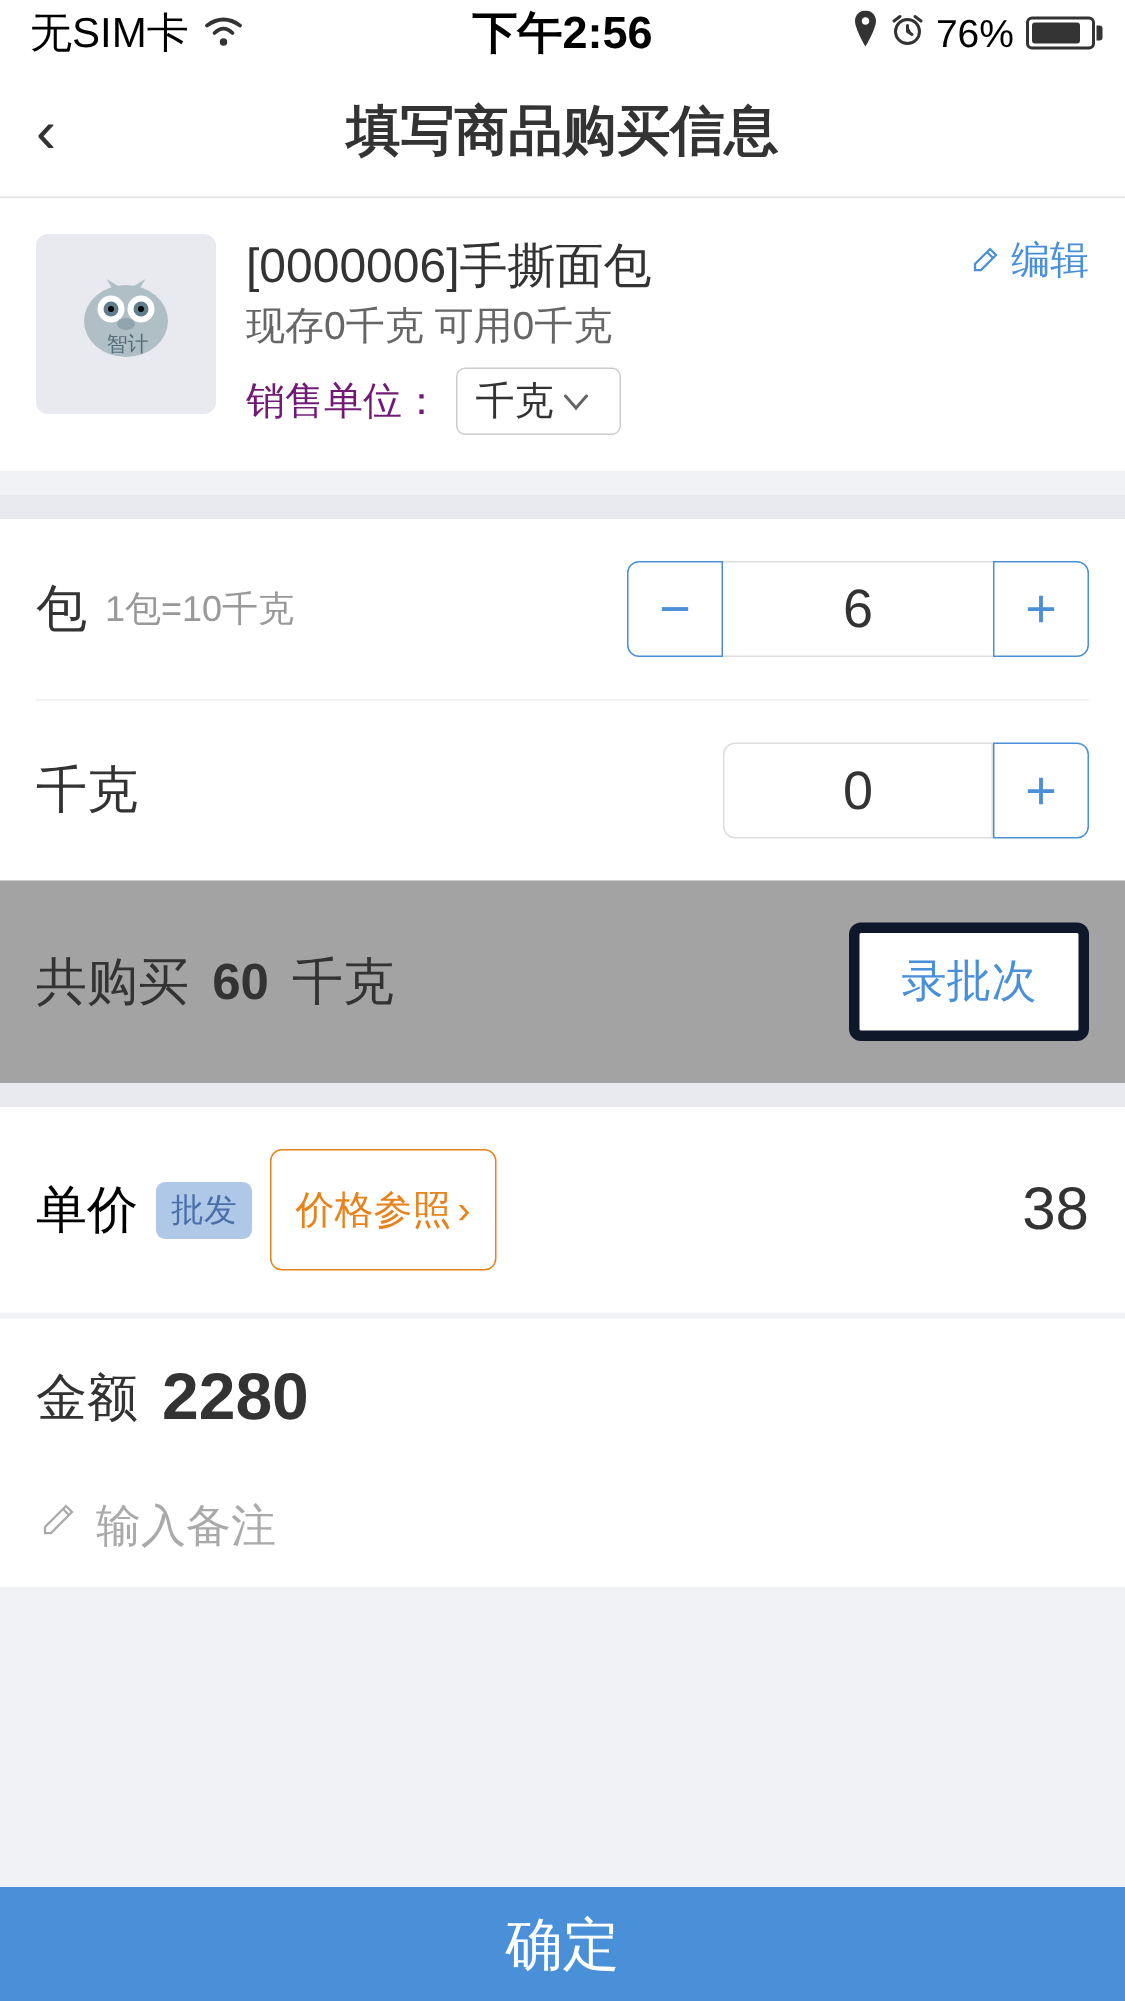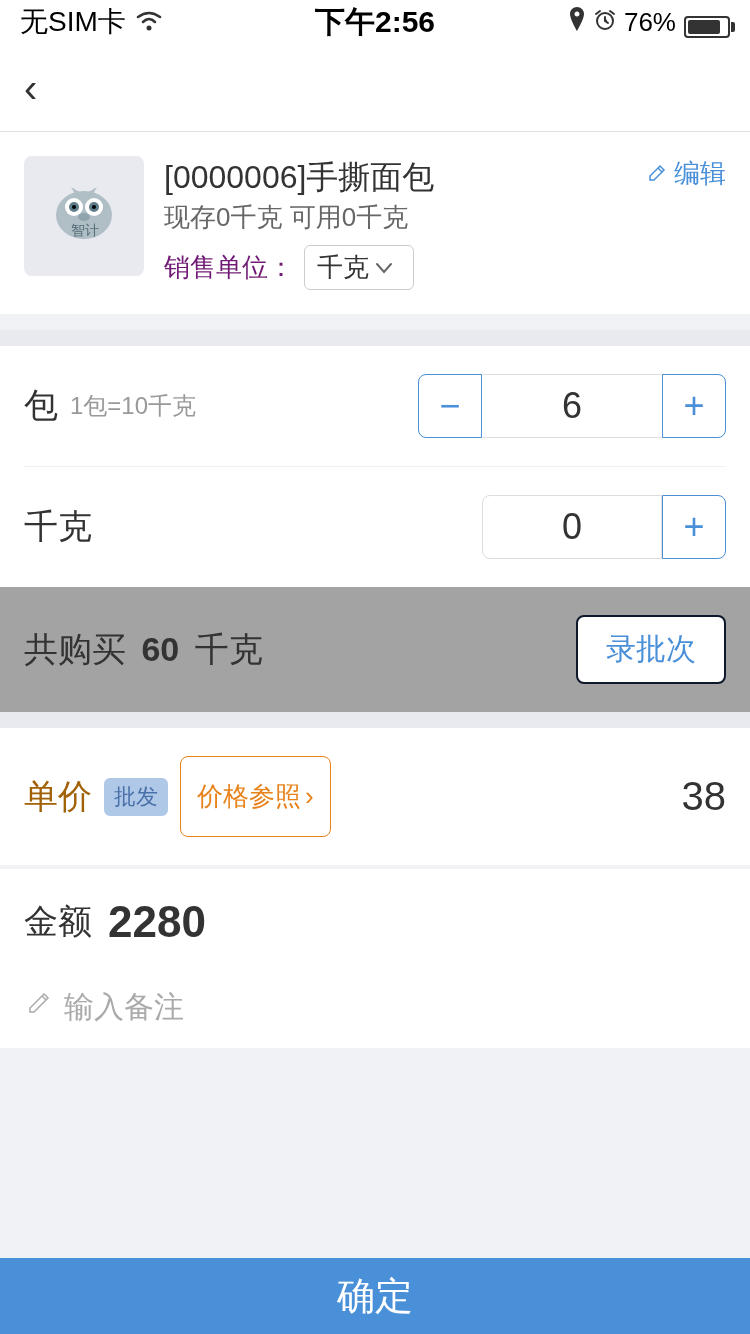--- a/index.html
+++ b/index.html
@@ -18,21 +18,21 @@
       background: #fff;
       display: flex;
       align-items: center;
       justify-content: space-between;
       padding: 0 20px;
       font-size: 28px;
       font-weight: 500;
     }
     .status-left { display: flex; align-items: center; gap: 8px; }
     .status-center { position: absolute; left: 50%; transform: translateX(-50%); font-weight: 600; font-size: 30px; }
-    .status-right { display: flex; align-items: flex-end; gap: 8px; font-size: 26px; }
+    .status-right { display: flex; align-items: center; gap: 8px; font-size: 26px; }
     .battery-icon {
       width: 46px; height: 22px; border: 2px solid #333; border-radius: 4px; position: relative; display: inline-block;
     }
     .battery-icon::after {
       content: ''; position: absolute; right: -7px; top: 50%; transform: translateY(-50%);
       width: 4px; height: 10px; background: #333; border-radius: 0 2px 2px 0;
     }
     .battery-fill {
       position: absolute; left: 2px; top: 2px; bottom: 2px;
       width: 75%; background: #333; border-radius: 2px;
@@ -202,42 +202,42 @@
     }
     .total-text {
       font-size: 34px;
       color: #333;
     }
     .total-text strong {
       font-weight: 600;
       margin: 0 6px;
     }
     .batch-btn {
-      border: 2px solid #0f172a;
+      border: 7px solid #0f172a;
       border-radius: 8px;
       padding: 12px 28px;
       font-size: 30px;
       color: #4a90d9;
       background: #fff;
       cursor: pointer;
     }
     .price-row {
       background: #fff;
       padding: 28px 24px;
       display: flex;
       align-items: center;
       justify-content: space-between;
       margin-bottom: 4px;
     }
     .price-label-group {
       display: flex;
       align-items: center;
       gap: 12px;
     }
-    .price-label { font-size: 34px; color: #a16207; }
+    .price-label { font-size: 34px; color: #000000; }
     .batch-tag {
       background: #b0c8e8;
       color: #4a70aa;
       font-size: 22px;
       padding: 4px 10px;
       border-radius: 6px;
     }
     .price-ref-btn {
       border: 1.5px solid #e8821a;
       border-radius: 8px;
@@ -337,20 +337,21 @@
     </span>
     <span>76%</span>
     <span class="battery-icon">
       <span class="battery-fill"></span>
     </span>
   </div>
 </div>
 
 <div class="nav-bar">
   <span class="nav-back">‹</span>
+  <span class="nav-title">填写商品购买信息</span>
 </div>
 
 <div class="product-card">
   <div class="product-image">
     <span class="owl-logo">
       
       <svg width="70" height="70" viewBox="0 0 70 70">
         <ellipse cx="35" cy="38" rx="28" ry="24" fill="#b0bec5"></ellipse>
         <circle cx="25" cy="30" r="9" fill="#fff"></circle>
         <circle cx="45" cy="30" r="9" fill="#fff"></circle>

